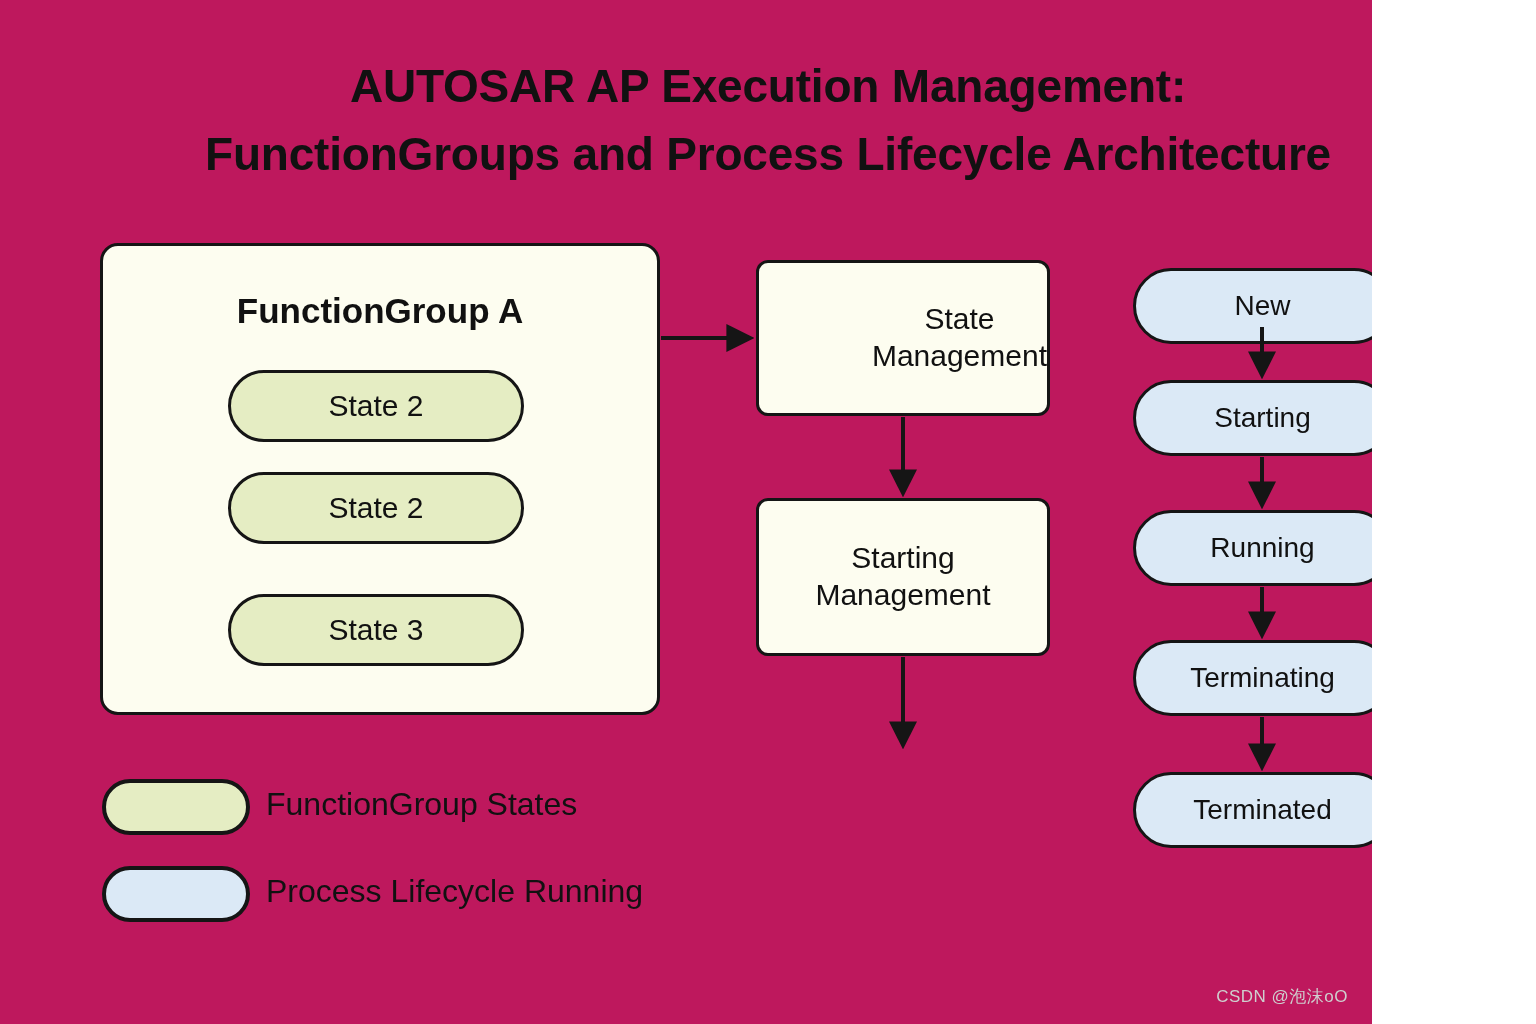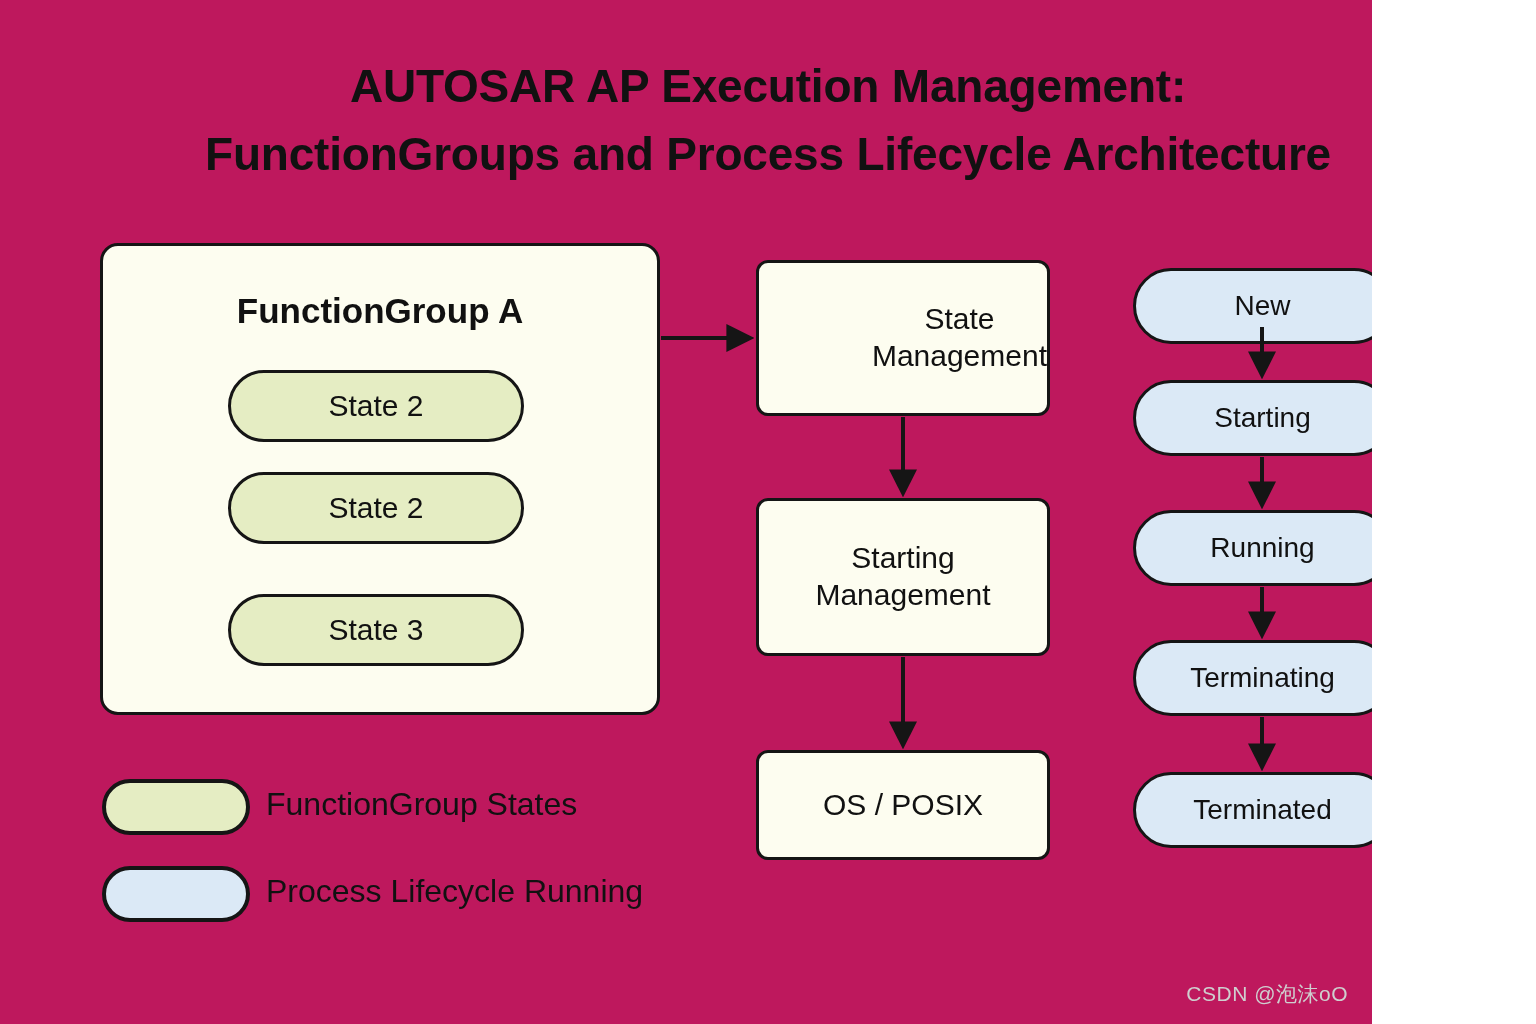--- a/index.html
+++ b/index.html
@@ -106,21 +106,21 @@
     font-size: 32px;
     color: #111111;
     white-space: nowrap;
   }
 
   
   .watermark {
     position: absolute;
     right: 24px;
     bottom: 16px;
-    font-size: 21px;
+    font-size: 17px;
     color: #cfcfcf;
     letter-spacing: 0.5px;
   }
 </style>
 </head>
 <body>
 
 <div id="canvas">
 
   <div class="title">
@@ -145,21 +145,20 @@
     </span>
   </div>
 
   <div class="node rect mid-box" style="left:756px; top:498px; width:294px; height:158px;">
     <span>
       <span>Starting</span><br>
       <span>Management</span>
     </span>
   </div>
 
-  <div class="node rect mid-box" style="left:756px; top:750px; width:294px; height:110px;">OS / POSIX</div>
 
   <div class="node pill life-pill" style="left:1133px; top:268px; width:259px; height:76px;">New</div>
 
   <div class="node pill life-pill" style="left:1133px; top:380px; width:259px; height:76px;text-align:right;">Starting</div>
 
   <div class="node pill life-pill" style="left:1133px; top:510px; width:259px; height:76px;text-align:right;">Running</div>
 
   <div class="node pill life-pill" style="left:1133px; top:772px; width:259px; height:76px;">Terminated</div>
 
   <div class="node pill life-pill" style="left:1133px; top:640px; width:259px; height:76px;">Terminating</div>

